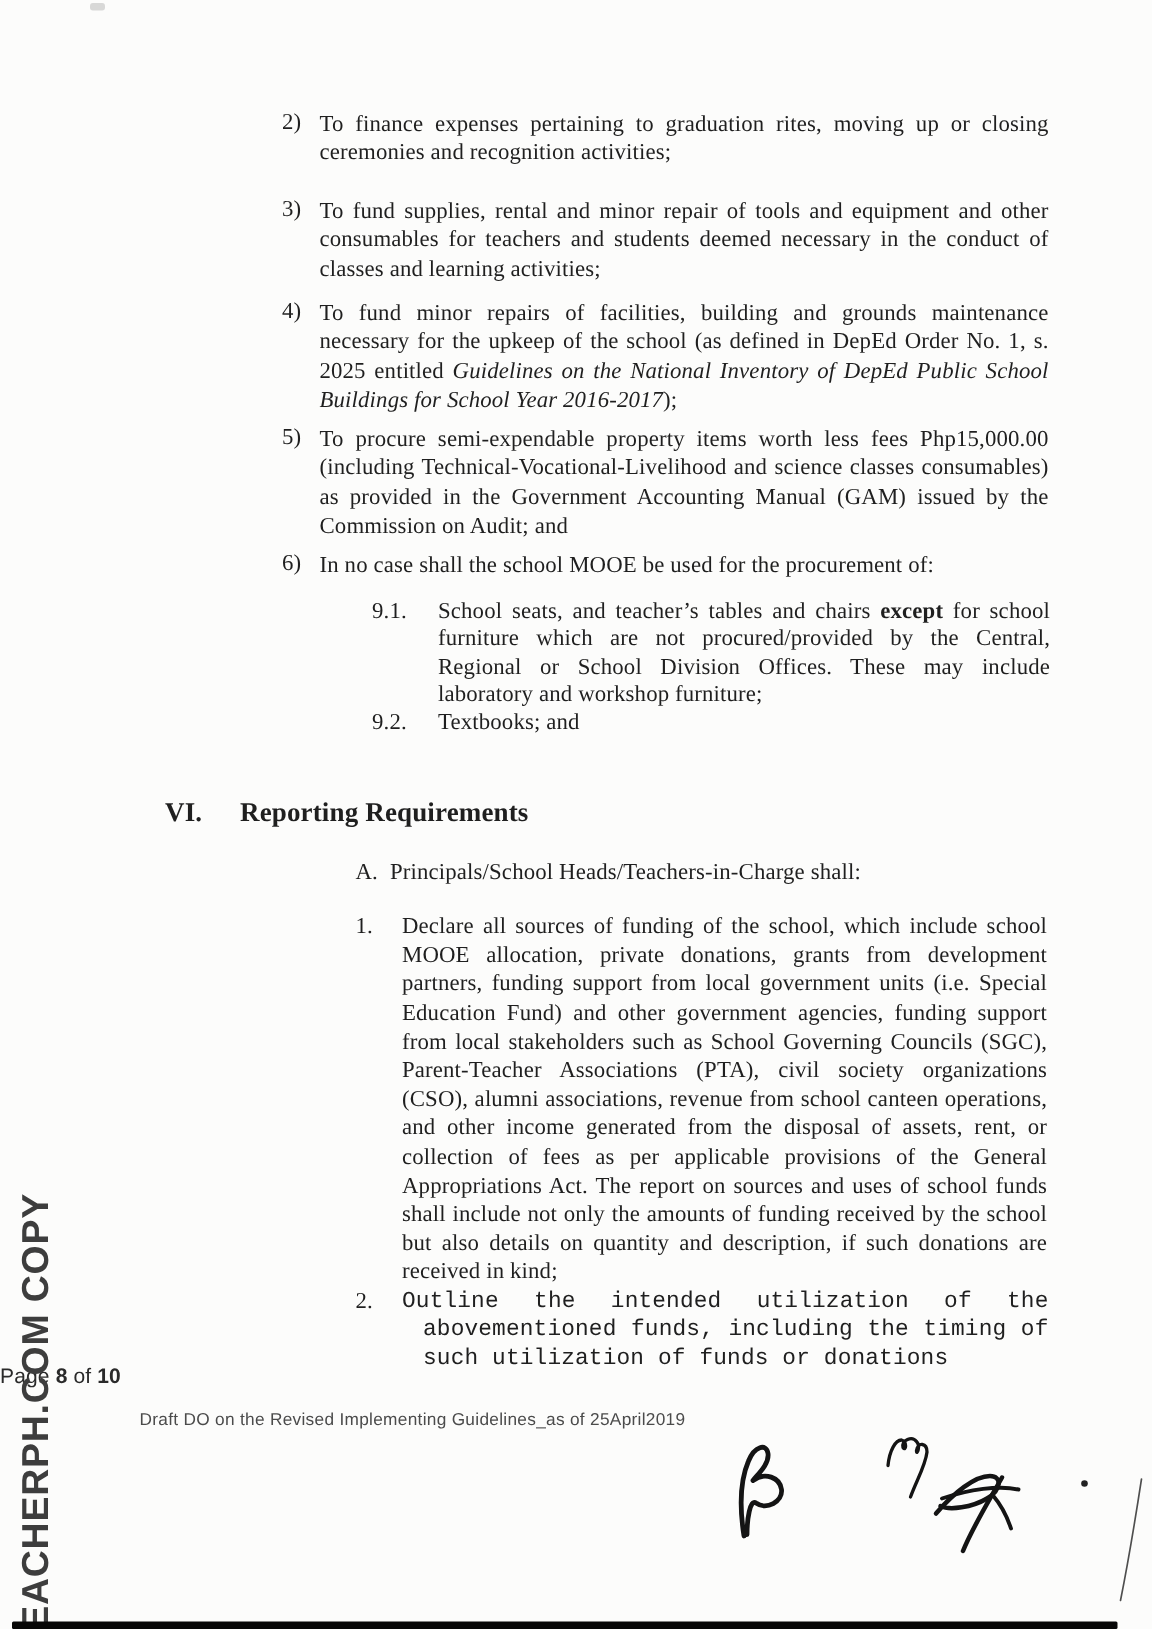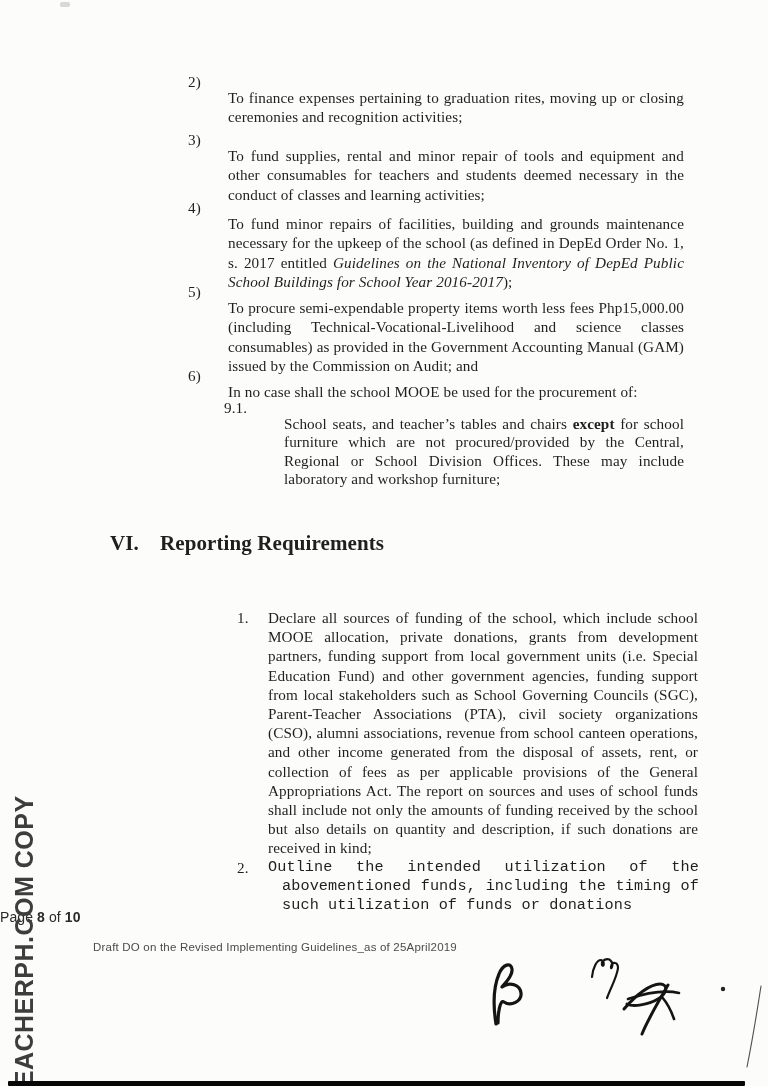--- a/index.html
+++ b/index.html
@@ -5,29 +5,29 @@
   html,body { margin:0; padding:0; background:#e8e8e8; }
   .page {
     position:relative; width:768px; height:1086px; margin:0 auto;
     background:#fcfcfb; overflow:hidden;
     font-family:"Liberation Serif", serif; color:#1f1f1f;
     font-size:15.2px; letter-spacing:0.1px;
   }
   
   .li { position:absolute; left:188px; width:512px; display:flex; }
   .li .num { flex:0 0 24px; line-height:19.4px; }
-  .li .txt { width:486px; text-align:justify; line-height:19.4px; margin:16px; }
+  .li .txt { width:486px; text-align:justify; line-height:19.4px; margin:1px; }
   #li2{top:72px} #li3{top:130px} #li4{top:198px} #li5{top:282px} #li6{top:366px}
   
   .sub { position:absolute; left:224px; top:399px; width:476px; }
   .subitem { display:flex; }
-  .subitem .snum { flex:0 0 44px; line-height:18.4px; }
-  .subitem .stxt { width:430px; text-align:justify; line-height:18.4px; margin:16px; }
+  .subitem .snum { flex:0 0 44px; line-height:18.4px;margin-left:24px; }
+  .subitem .stxt { width:430px; text-align:justify; line-height:18.4px; margin:0; }
   
-  .heading { position:absolute; top:531px; left:110px; display:flex; font-weight:bold; font-size:21px; }
+  .heading { position:absolute; top:531px; left:110px; display:flex; font-weight:bold; font-size:18px; }
   .heading .hnum { flex:0 0 50px; }
   
   .subsection { position:absolute; top:573px; left:237px; white-space:nowrap; }
   .subsection .letter { margin-right:8px; }
   
   .duty { position:absolute; left:237px; width:462px; display:flex; }
   .duty .dnum { flex:0 0 31px; line-height:19.2px; }
   .duty .dtxt { width:430px; text-align:justify; line-height:19.2px; margin:0; }
   #duty1{top:608px}
   #duty2{top:858px}
@@ -68,43 +68,50 @@
   <div class="li" id="li2">
     <span class="num">2)</span>
     <p class="txt">To finance expenses pertaining to graduation rites, moving up or closing ceremonies and recognition activities;</p>
   </div>
   <div class="li" id="li3">
     <span class="num">3)</span>
     <p class="txt">To fund supplies, rental and minor repair of tools and equipment and other consumables for teachers and students deemed necessary in the conduct of classes and learning activities;</p>
   </div>
   <div class="li" id="li4">
     <span class="num">4)</span>
-    <p class="txt"><span>To fund minor repairs of facilities, building and grounds maintenance necessary for the upkeep of the school (as defined in DepEd Order No. 1, s. 2017 entitled </span><i>Guidelines on the National Inventory of DepEd Public School Buildings for School Year 2016-2017</i><span>);</span></p>
+    <p class="txt"><span>To fund minor repairs of facilities, building and grounds maintenance necessary for the upkeep of the school (as defined in DepEd Order No. 1, s. 2025 entitled </span><i>Guidelines on the National Inventory of DepEd Public School Buildings for School Year 2016-2017</i><span>);</span></p>
   </div>
   <div class="li" id="li5">
     <span class="num">5)</span>
     <p class="txt">To procure semi-expendable property items worth less fees Php15,000.00 (including Technical-Vocational-Livelihood and science classes consumables) as provided in the Government Accounting Manual (GAM) issued by the Commission on Audit; and</p>
   </div>
   <div class="li" id="li6">
     <span class="num">6)</span>
     <p class="txt">In no case shall the school MOOE be used for the procurement of:</p>
   </div>
 
   <div class="sub">
     <div class="subitem">
       <span class="snum">9.1.</span>
       <p class="stxt"><span>School seats, and teacher’s tables and chairs </span><b>except</b><span> for school furniture which are not procured/provided by the Central, Regional or School Division Offices. These may include laboratory and workshop furniture;</span></p>
     </div>
+    <div class="subitem">
+      <span class="snum">9.2.</span>
+      <p class="stxt">Textbooks; and</p>
+    </div>
   </div>
 
   <div class="heading">
     <span class="hnum">VI.</span>
     <span>Reporting Requirements</span>
   </div>
 
+  <div class="subsection">
+    <span class="letter">A.</span><span>Principals/School Heads/Teachers-in-Charge shall:</span>
+  </div>
 
   <div class="duty" id="duty1">
     <span class="dnum">1.</span>
     <p class="dtxt">Declare all sources of funding of the school, which include school MOOE allocation, private donations, grants from development partners, funding support from local government units (i.e. Special Education Fund) and other government agencies, funding support from local stakeholders such as School Governing Councils (SGC), Parent-Teacher Associations (PTA), civil society organizations (CSO), alumni associations, revenue from school canteen operations, and other income generated from the disposal of assets, rent, or collection of fees as per applicable provisions of the General Appropriations Act. The report on sources and uses of school funds shall include not only the amounts of funding received by the school but also details on quantity and description, if such donations are received in kind;</p>
   </div>
   <div class="duty" id="duty2">
     <span class="dnum">2.</span>
     <p class="dtxt">Outline the intended utilization of the abovementioned funds, including the timing of such utilization of funds or donations</p>
   </div>
 

